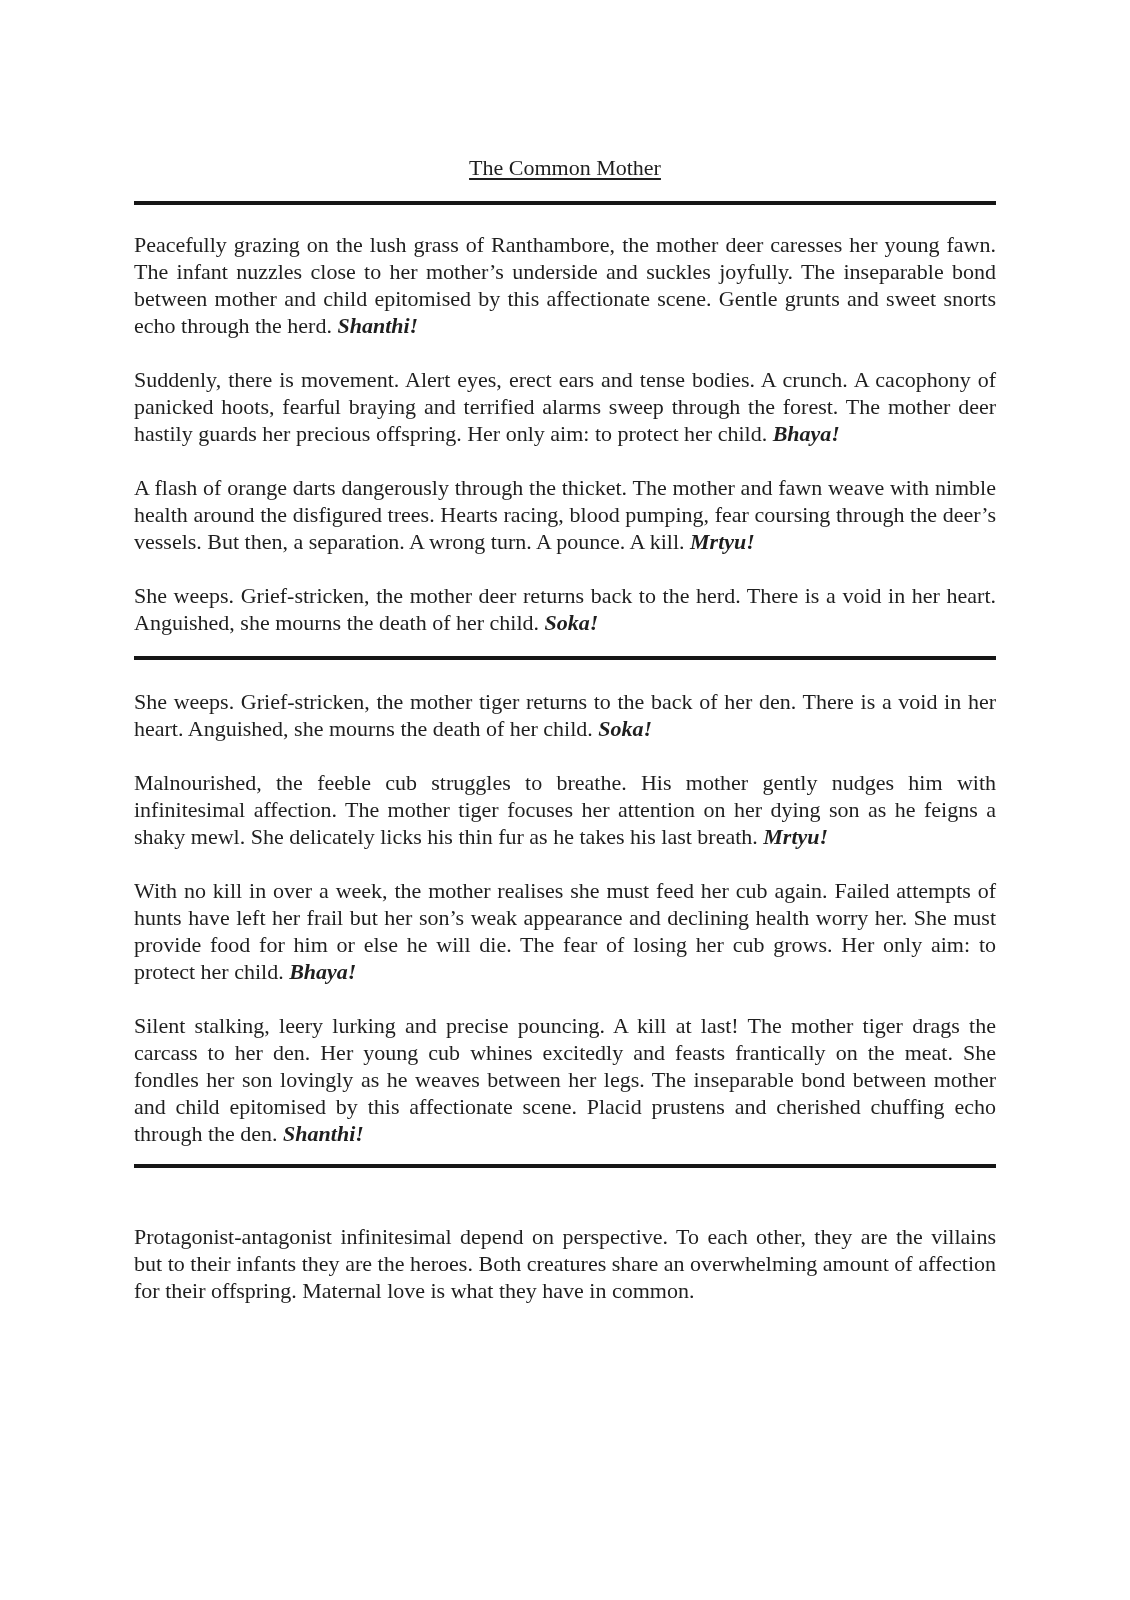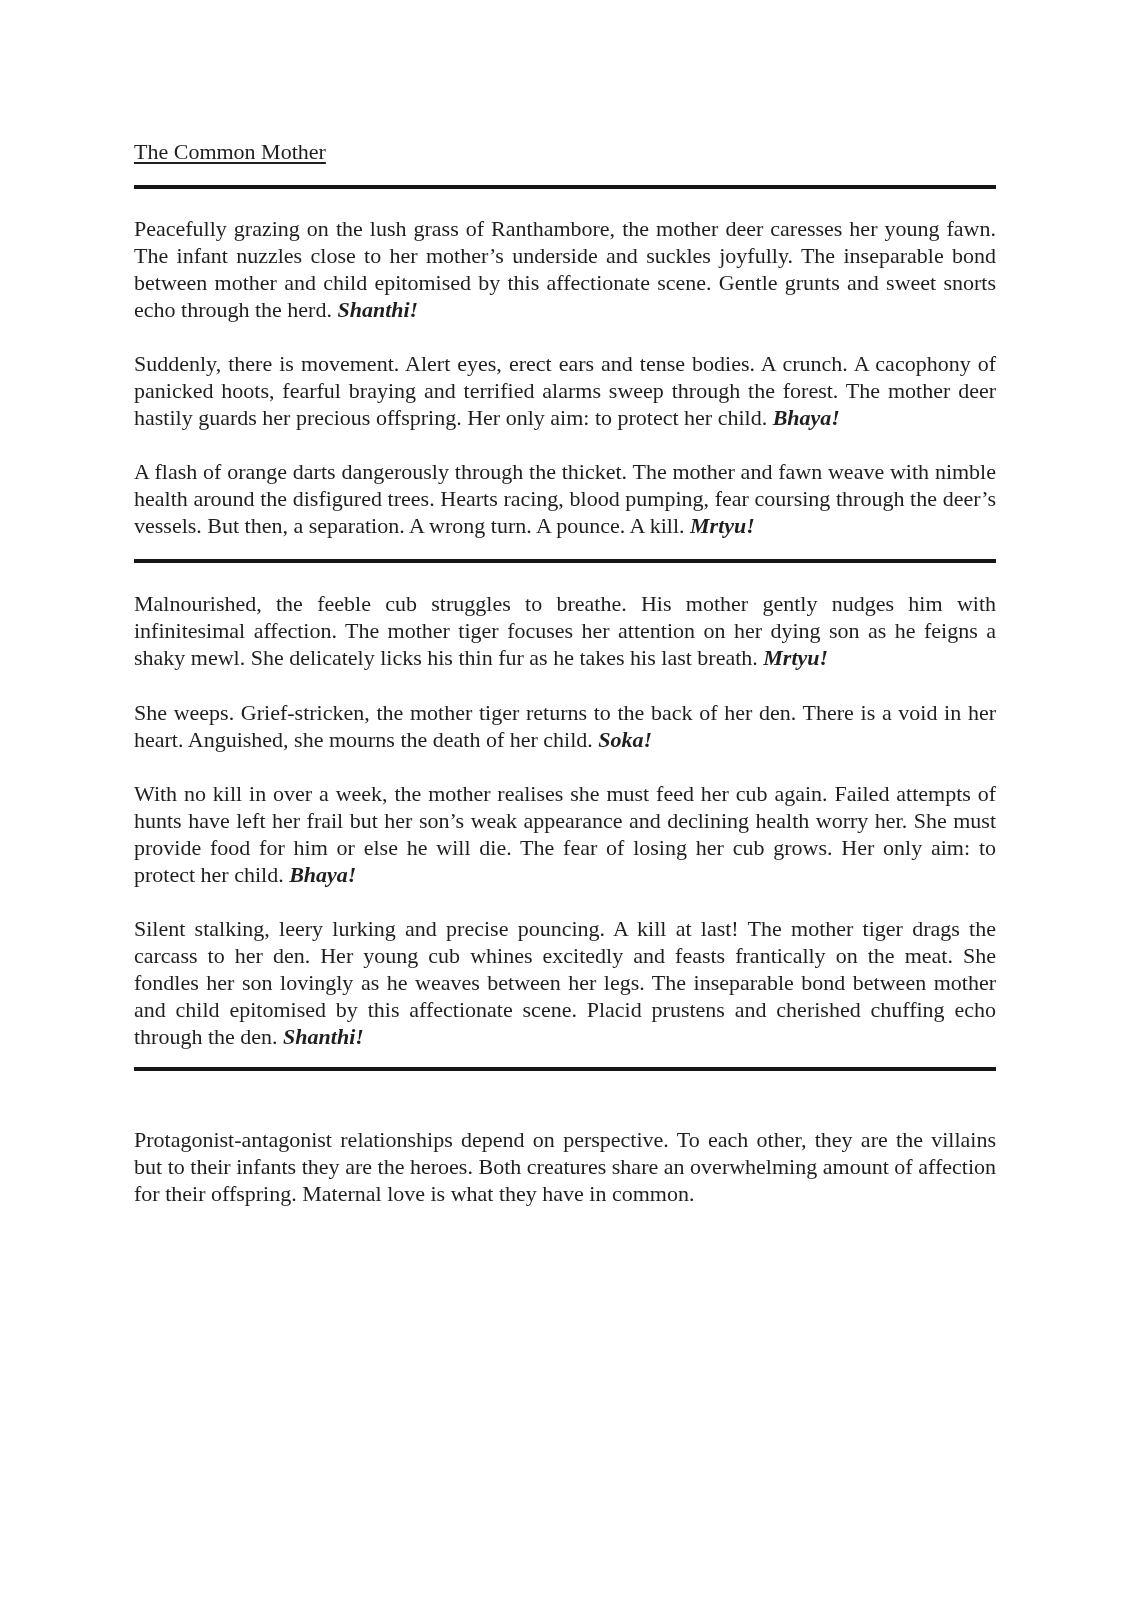--- a/index.html
+++ b/index.html
@@ -16,24 +16,24 @@
   .page {
     width: 862px;
     margin: 0 auto;
     padding-top: 138px;
     color: #1f1f1f;
   }
   .title {
     font-size: 22px;
     line-height: 27px;
     font-weight: 400;
-    text-align: left;
+    text-align: center;
     text-decoration: underline;
     text-underline-offset: 3px;
-    margin: 0;
+    margin: 16px;
   }
   .rule {
     border: none;
     border-top: 4px solid #161616;
     margin: 20px 0 0 0;
     width: 100%;
   }
   .rule.tight-top {
     margin-top: 17px;
   }
@@ -64,43 +64,47 @@
   <p class="para">
     <span>Suddenly, there is movement. Alert eyes, erect ears and tense bodies. A crunch. A cacophony of panicked hoots, fearful braying and terrified alarms sweep through the forest. The mother deer hastily guards her precious offspring. Her only aim: to protect her child.</span>
     <em class="exclaim">Bhaya!</em>
   </p>
 
   <p class="para">
     <span>A flash of orange darts dangerously through the thicket. The mother and fawn weave with nimble health around the disfigured trees. Hearts racing, blood pumping, fear coursing through the deer’s vessels. But then, a separation. A wrong turn. A pounce. A kill.</span>
     <em class="exclaim">Mrtyu!</em>
   </p>
 
+  <p class="para">
+    <span>She weeps. Grief-stricken, the mother deer returns back to the herd. There is a void in her heart. Anguished, she mourns the death of her child.</span>
+    <em class="exclaim">Soka!</em>
+  </p>
 
   <hr class="rule" style="border-top-color: rgb(22, 22, 22);">
+
+  <p class="para first-after-rule">
+    <span>She weeps. Grief-stricken, the mother tiger returns to the back of her den. There is a void in her heart. Anguished, she mourns the death of her child.</span>
+    <em class="exclaim">Soka!</em>
+  </p>
 
   <p class="para">
     <span>Malnourished, the feeble cub struggles to breathe. His mother gently nudges him with infinitesimal affection. The mother tiger focuses her attention on her dying son as he feigns a shaky mewl. She delicately licks his thin fur as he takes his last breath.</span>
     <em class="exclaim">Mrtyu!</em>
-  </p>
-
-  <p class="para first-after-rule">
-    <span>She weeps. Grief-stricken, the mother tiger returns to the back of her den. There is a void in her heart. Anguished, she mourns the death of her child.</span>
-    <em class="exclaim">Soka!</em>
   </p>
 
   <p class="para">
     <span>With no kill in over a week, the mother realises she must feed her cub again. Failed attempts of hunts have left her frail but her son’s weak appearance and declining health worry her. She must provide food for him or else he will die. The fear of losing her cub grows. Her only aim: to protect her child.</span>
     <em class="exclaim">Bhaya!</em>
   </p>
 
   <p class="para">
     <span>Silent stalking, leery lurking and precise pouncing. A kill at last! The mother tiger drags the carcass to her den. Her young cub whines excitedly and feasts frantically on the meat. She fondles her son lovingly as he weaves between her legs. The inseparable bond between mother and child epitomised by this affectionate scene. Placid prustens and cherished chuffing echo through the den.</span>
     <em class="exclaim">Shanthi!</em>
   </p>
 
   <hr class="rule tight-top" style="border-top-color: rgb(22, 22, 22);">
 
   <p class="para first-after-rule">
     <br>
-    <span>Protagonist-antagonist relationships depend on perspective. To each other, they are the villains but to their infants they are the heroes. Both creatures share an overwhelming amount of affection for their offspring. Maternal love is what they have in common.</span>
+    <span>Protagonist-antagonist infinitesimal depend on perspective. To each other, they are the villains but to their infants they are the heroes. Both creatures share an overwhelming amount of affection for their offspring. Maternal love is what they have in common.</span>
   </p>
 
 </div>
 
 </body></html>

